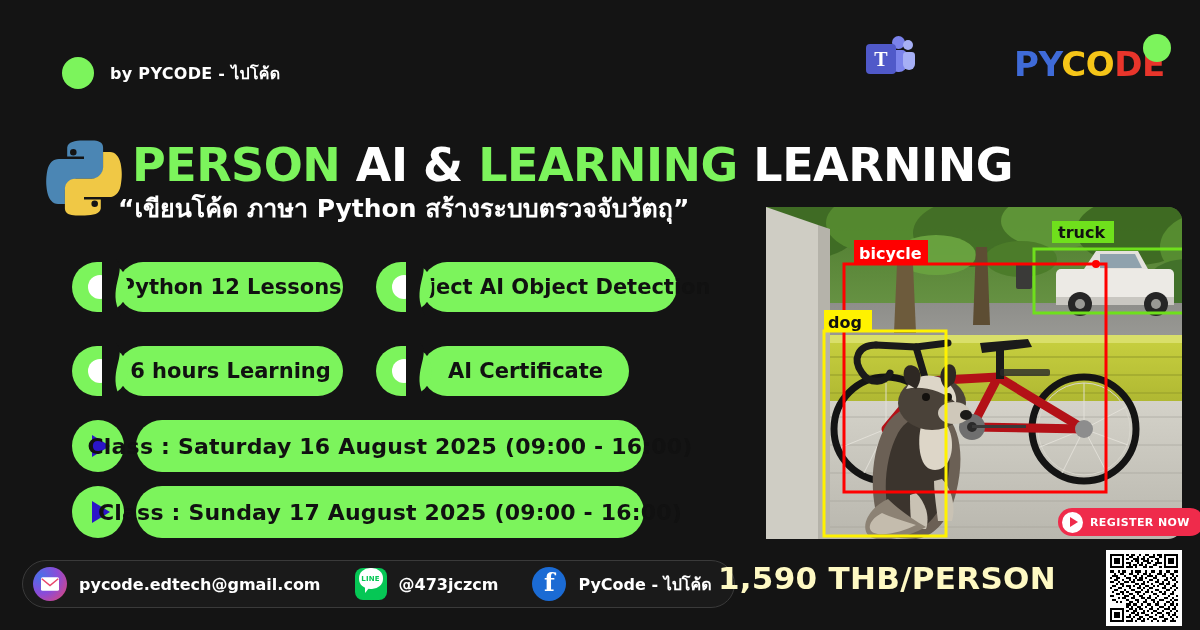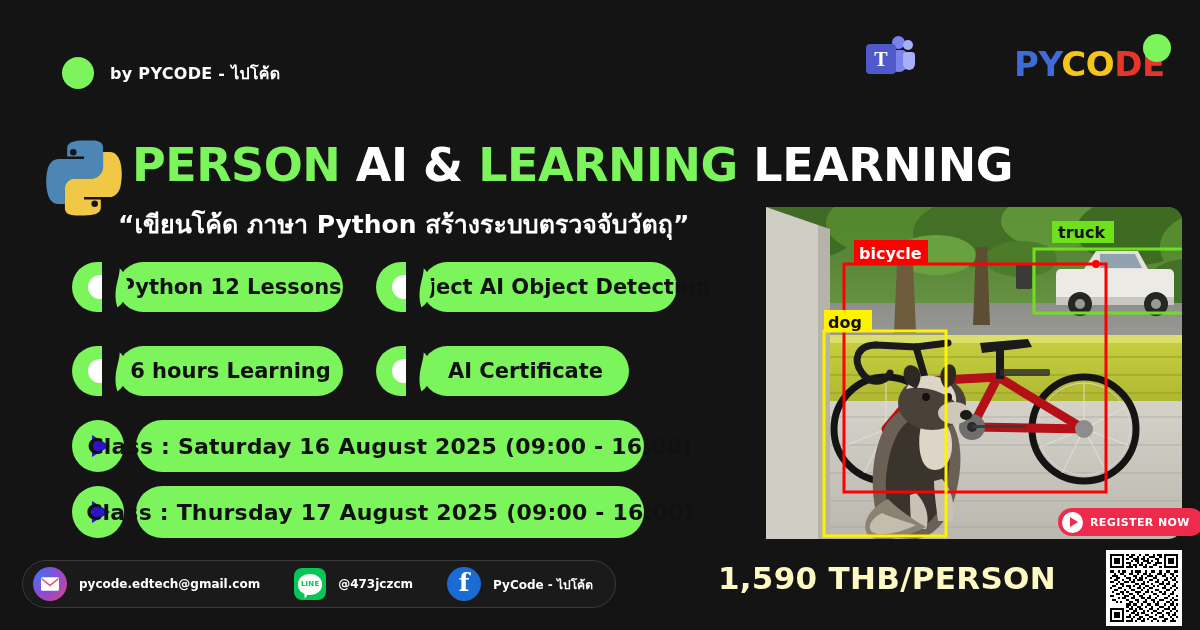--- a/index.html
+++ b/index.html
@@ -45,21 +45,21 @@
   
   .py-logo { position:absolute; left:42px; top:136px; width:84px; height:84px; }
   .py-logo svg { width:84px; height:84px; display:block; }
 
   .headline { position:absolute; left:132px; top:142px; font-size:46px; font-weight:bold;
               letter-spacing:-0.5px; line-height:1; white-space:nowrap;
               font-family:"DejaVu Sans",sans-serif; }
   .headline .g { color:#7CF45C; }
   .headline .w { color:#FFFFFF; }
 
-  .subtitle { position:absolute; left:118px; top:204px; color:#ffffff; font-size:25px;
+  .subtitle { position:absolute; left:118px; top:188px; color:#ffffff; font-size:25px;
               font-weight:bold; white-space:nowrap; font-family:"DejaVu Sans",sans-serif; }
 
   
   .pill { position:absolute; height:50px; display:flex; align-items:center; }
   .pill-badge { position:relative; z-index:2; width:56px; height:50px; border-radius:25px;
                 background:#7CF45C; display:flex; align-items:center; justify-content:center; flex:0 0 auto; }
   .pill-badge i { display:block; width:24px; height:24px; border-radius:50%; background:#ffffff; }
   .pill-body { position:relative; margin-left:-10px; height:50px; border-radius:25px;
                background:#7CF45C; display:flex; align-items:center; justify-content:center;
                padding:0 22px; }
@@ -104,29 +104,29 @@
                border-bottom:5px solid transparent; margin-left:3px; }
   .register-btn span { color:#ffffff; font-size:11px; font-weight:bold; letter-spacing:.4px;
                        white-space:nowrap; }
 
   
   .contactbar { position:absolute; left:22px; top:560px; height:48px; border-radius:24px;
                 border:1px solid #3a3a3a; background:#1a1a1a; display:flex; align-items:center;
                 padding:0 22px 0 10px; gap:0; }
   .contact-item { display:flex; align-items:center; gap:12px; margin-right:34px; }
   .contact-item:last-child { margin-right:0; }
-  .contact-item .txt { color:#ffffff; font-size:12px; font-weight:bold; white-space:nowrap;
+  .contact-item .txt { color:#ffffff; font-size:16px; font-weight:bold; white-space:nowrap;
                        font-family:"DejaVu Sans",sans-serif; }
 
   .ic-gmail { width:34px; height:34px; border-radius:50%;
               background:radial-gradient(circle at 22% 28%, #4A6FE8 0%, #8B4BD8 48%, #E8456B 100%);
               display:flex; align-items:center; justify-content:center; flex:0 0 auto; }
   .ic-gmail svg { width:18px; height:14px; display:block; }
   .ic-line { width:32px; height:32px; border-radius:8px; background:#06C755; display:flex;
-             align-items:center; justify-content:center; flex:0 0 auto; position:relative; }
+             justify-content:center; flex:0 0 auto; position:relative; }
   .ic-line .bub { width:24px; height:21px; border-radius:11px/10px; background:#fff; position:relative;
                   display:flex; align-items:center; justify-content:center; }
   .ic-line .bub:after { content:""; position:absolute; left:6px; bottom:-4px; width:6px; height:7px;
                         background:#fff; clip-path:polygon(0 0,100% 0,10% 100%); }
   .ic-line .bub em { font-style:normal; color:#06C755; font-size:7px; font-weight:bold; letter-spacing:.2px; }
   .ic-fb { width:34px; height:34px; border-radius:50%; background:#1B6BD4; display:flex;
            align-items:center; justify-content:center; flex:0 0 auto; }
   .ic-fb span { color:#ffffff; font-size:25px; font-weight:bold; line-height:1;
                 font-family:"DejaVu Serif",serif; margin-top:-3px; }
 
@@ -224,21 +224,21 @@
       </div>
     <div class="class-bar">
         <span>Class : Saturday 16 August 2025 (09:00 - 16:00)</span>
       </div>
   </div>
   <div class="classrow" id="class1">
     <div class="class-badge">
         <div class="play-tri"></div>
       </div>
     <div class="class-bar">
-        <span>Class : Thursday 17 August 2025 (09:00 - 16:00)</span>
+        <span>Class : Sunday 17 August 2025 (09:00 - 16:00)</span>
       </div>
   </div>
 
   <div class="detect">
     <svg viewBox="0 0 456 332">
       <defs>
         <linearGradient id="sky" x1="0" y1="0" x2="0" y2="1">
           <stop offset="0" stop-color="#4d7a2e"></stop>
             <stop offset="1" stop-color="#6f9a4a"></stop>
         </linearGradient>

